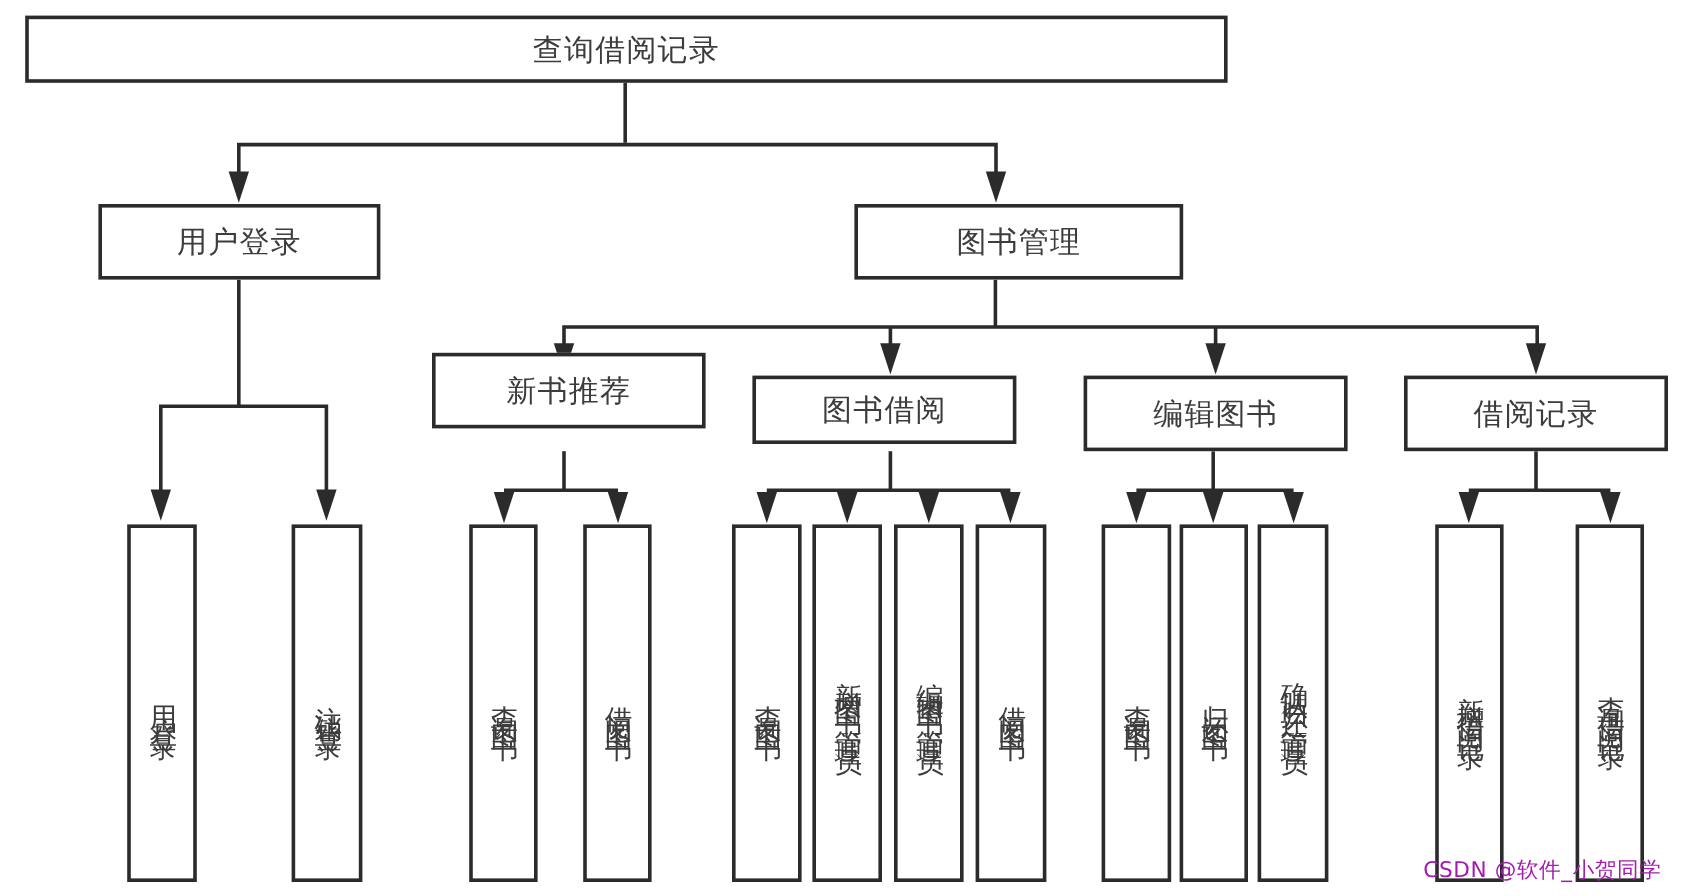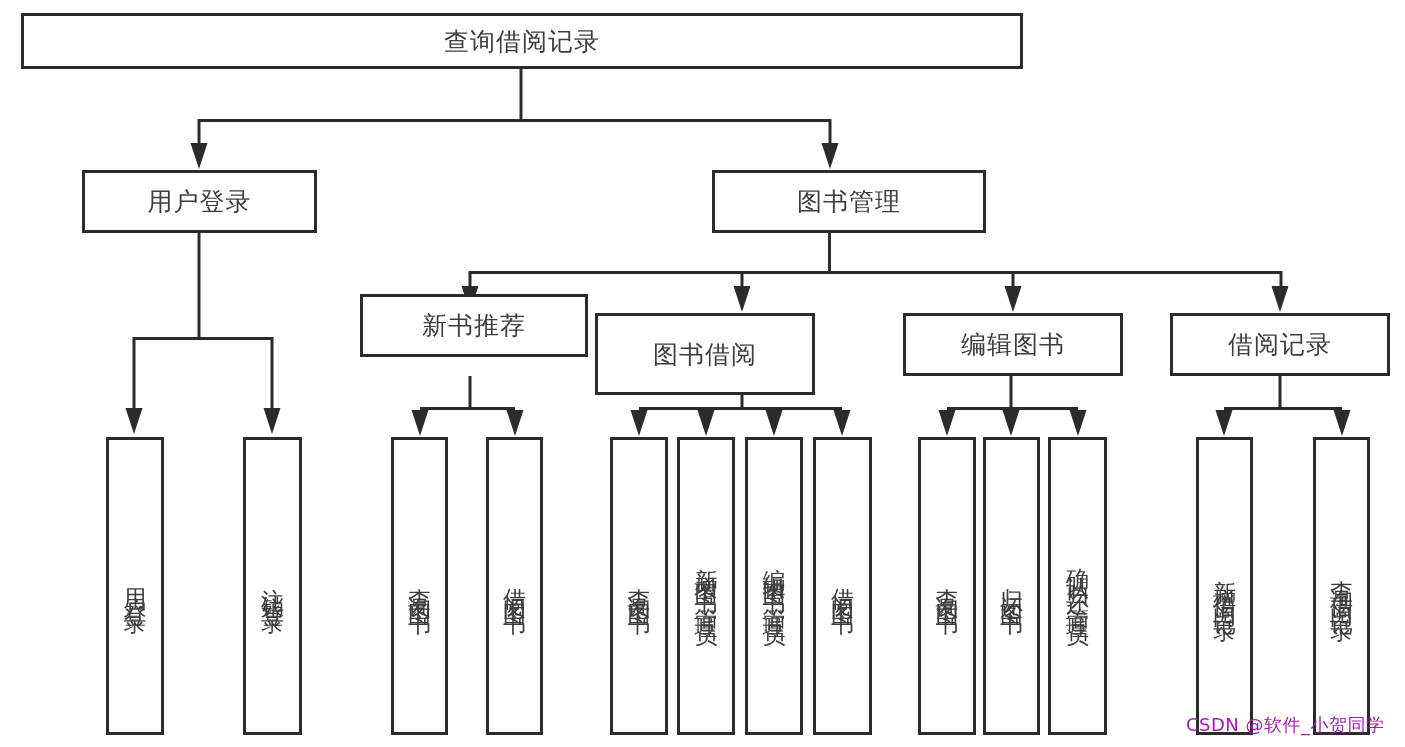--- a/index.html
+++ b/index.html
@@ -82,21 +82,21 @@
       <polygon points="1333.5,410 1350.5,410 1342,436"></polygon>
     </g>
   </svg>
 
   <div class="box hbox" style="left:21px;top:13px;width:1002px;height:56px">查询借阅记录</div>
 
   <div class="box hbox" style="left:82px;top:170px;width:235px;height:63px">用户登录</div>
   <div class="box hbox" style="left:712px;top:170px;width:274px;height:63px">图书管理</div>
 
   <div class="box hbox" style="left:360px;top:294px;width:228px;height:63px">新书推荐</div>
-  <div class="box hbox" style="left:595px;top:313px;width:220px;height:82px">图书借阅</div>
+  <div class="box hbox" style="left:627px;top:313px;width:220px;height:57px">图书借阅</div>
   <div class="box hbox" style="left:903px;top:313px;width:220px;height:63px">编辑图书</div>
   <div class="box hbox" style="left:1170px;top:313px;width:220px;height:63px">借阅记录</div>
 
   <div class="box vbox" style="left:106px;top:437px;width:58px;height:298px">用户登录</div>
   <div class="box vbox" style="left:243px;top:437px;width:59px;height:298px">注销登录</div>
 
   <div class="box vbox" style="left:391px;top:437px;width:57px;height:298px">查询图书</div>
   <div class="box vbox" style="left:486px;top:437px;width:57px;height:298px">借阅图书</div>
 
   <div class="box vbox" style="left:610px;top:437px;width:58px;height:298px">查询图书</div>

